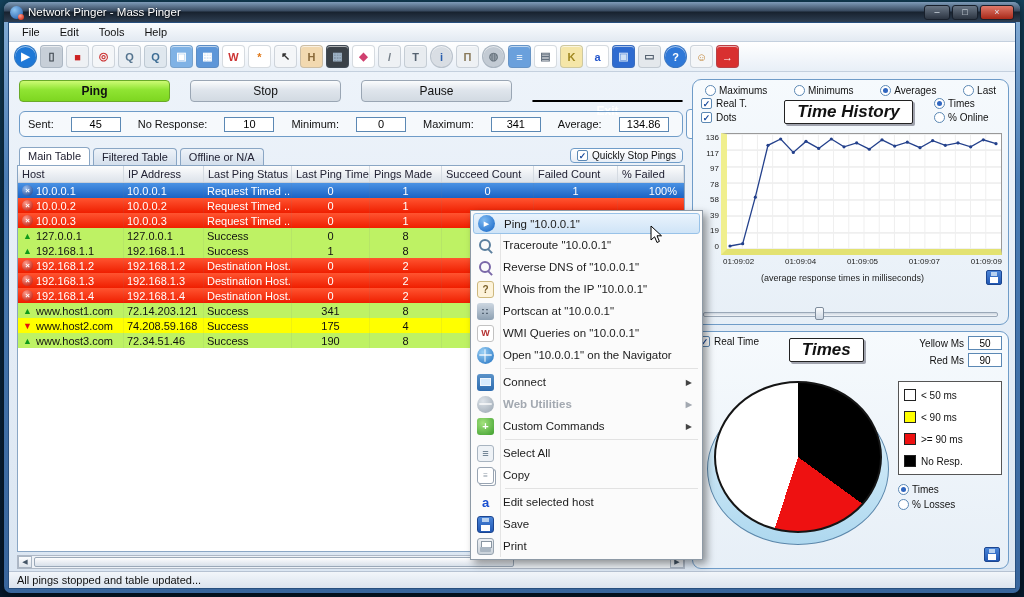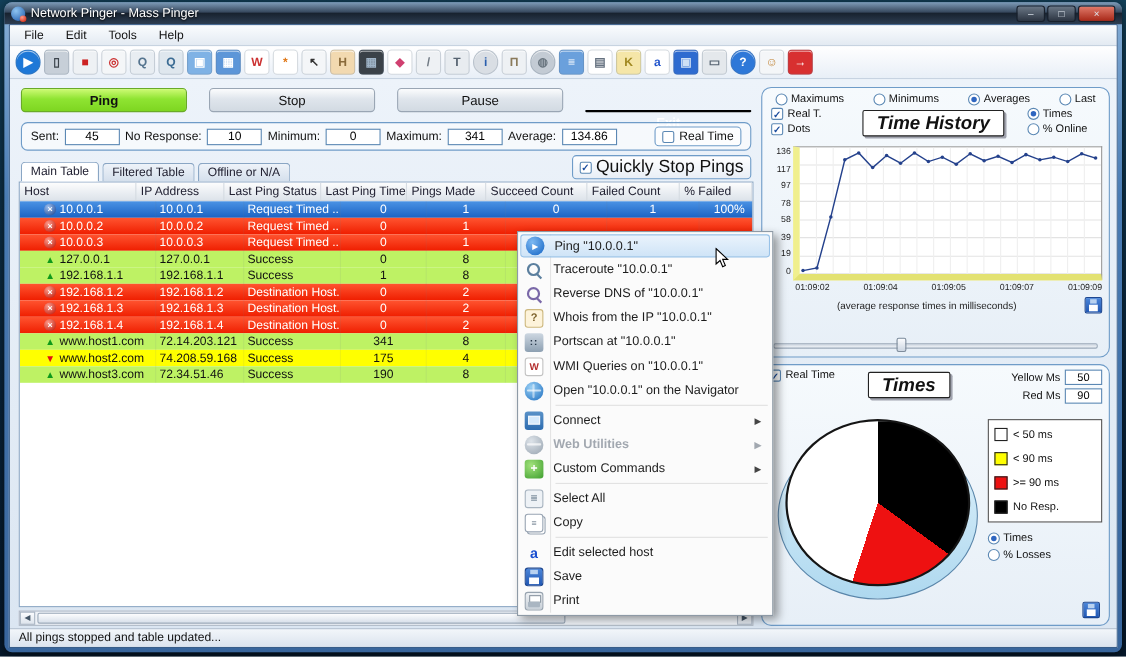--- a/index.html
+++ b/index.html
@@ -45,21 +45,21 @@
   .rightcol{flex:1;display:flex;flex-direction:column;gap:6px;min-width:0;}
 
   
   .btnrow{display:flex;gap:20px;height:22px;margin:1px 2px 9px;}
   .btn{flex:1;text-align:center;line-height:20px;border-radius:4px;font-size:12px;cursor:default;}
   .btn-ping{background:linear-gradient(180deg,#cdfa74,#8fe432 45%,#7ed621);border:1px solid #69aa28;font-weight:bold;}
   .btn-gray{background:linear-gradient(180deg,#fbfcfd,#dfe5ec 45%,#d2dae2);border:1px solid #9aa6b4;}
   .btn-exit{background:linear-gradient(180deg,#2a2a2a,#000);color:#fff;border:1px solid #000;font-weight:bold;margin-top:20px;}
 
   
-  .statsrow{display:flex;align-items:center;gap:5px;height:26px;border:1px solid #6f9cc8;border-radius:6px;
+  .statsrow{display:flex;align-items:center;gap:17px;height:26px;border:1px solid #6f9cc8;border-radius:6px;
     background:rgba(255,255,255,.55);padding:0 8px;margin:0 2px 8px;}
   .slabel{white-space:nowrap;}
   .sinput{width:50px;height:15px;border:1px solid #5b88b4;background:#fff;text-align:center;
     font:11px "Liberation Sans",sans-serif;padding:0;}
   .rt-box{margin-left:auto;display:flex;align-items:center;gap:4px;border:1px solid #6f9cc8;border-radius:4px;
     padding:2px 6px;background:rgba(255,255,255,.7);}
 
   .cb{width:11px;height:11px;border:1px solid #5b88b4;background:#fff;display:inline-flex;align-items:center;
     justify-content:center;font-size:9px;color:#184a9c;border-radius:2px;flex:none;}
   .cb.checked::before{content:"✓";font-weight:bold;}
@@ -68,29 +68,29 @@
   .rb{width:11px;height:11px;border:1px solid #5b88b4;border-radius:50%;background:#fff;position:relative;flex:none;}
   .rb.sel::after{content:"";position:absolute;left:2px;top:2px;right:2px;bottom:2px;border-radius:50%;background:#2f66c0;}
 
   
   .tabsrow{display:flex;align-items:flex-end;height:20px;padding:0 2px;}
   .tabswrap{display:flex;align-items:flex-end;}
   .tab{padding:2px 8px;border:1px solid #8aa6c4;border-bottom:none;border-radius:4px 4px 0 0;
     background:linear-gradient(180deg,#eef3f9,#d4dfec);margin-right:3px;color:#223;}
   .tab.active{background:#fff;position:relative;z-index:2;padding-bottom:3px;}
   .qs-box{margin-left:auto;display:flex;align-items:center;gap:4px;border:1px solid #6f9cc8;border-radius:4px;
-    padding:1px 6px;background:linear-gradient(180deg,#fff,#e8eef6);font-size:16px;margin-bottom:2px;}
+    padding:1px 6px;background:linear-gradient(180deg,#fff,#e8eef6);font-size:10px;margin-bottom:2px;}
 
   
   .tablebox{flex:1;border:1px solid #8aa6c4;background:#fff;overflow:hidden;min-height:0;}
   .tgrid{display:grid;grid-template-columns:106px 80px 88px 78px 72px 92px 84px 1fr;}
   .thead{height:17px;background:linear-gradient(180deg,#fdfdfd,#e9edf2 60%,#dde3ea);border-bottom:1px solid #c8d0da;}
   .th{display:flex;align-items:center;padding-left:4px;border-right:1px solid #d5dbe2;color:#223;
     overflow:hidden;white-space:nowrap;}
-  .trow{height:15px;padding-left:18px;}
+  .trow{height:15px;}
   .trow .td{display:flex;align-items:center;padding-left:3px;overflow:hidden;white-space:nowrap;
     border-right:1px solid rgba(120,130,140,.10);}
   .td.num{justify-content:center;padding-left:0;}
   .td.pct{justify-content:flex-end;padding-right:6px;padding-left:0;}
   .r-selected{background:linear-gradient(180deg,#4a92e4,#1b63c4);color:#fff;}
   .r-error{background:linear-gradient(180deg,#ff5430,#ef1e00);color:#fff;}
   .r-warning{background:#ffff00;color:#101010;}
   .r-normal{background:#bef264;}
   .ri{width:11px;height:11px;margin:0 3px 0 1px;display:inline-flex;align-items:center;justify-content:center;flex:none;}
   .ri.up-arrow-icon::before{content:"▲";color:#0f9a1a;font-size:9px;}

